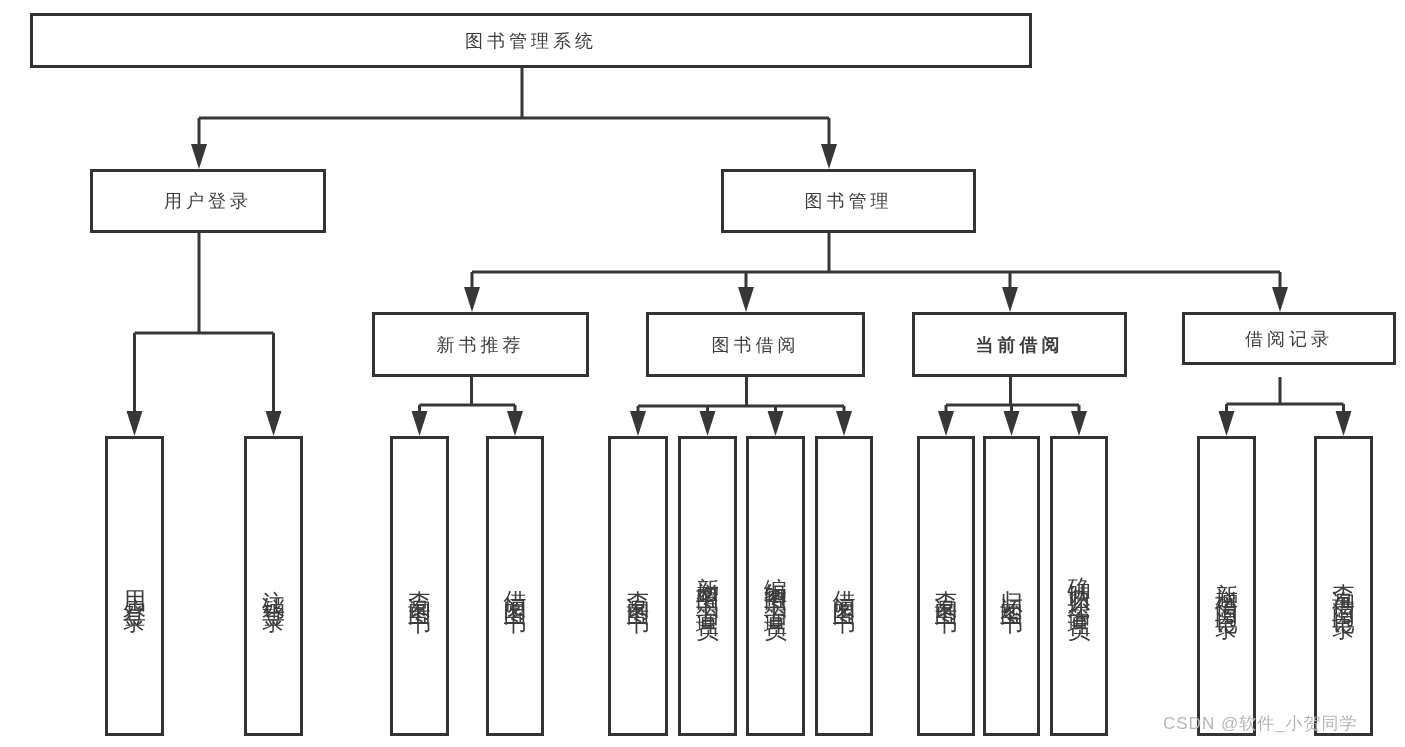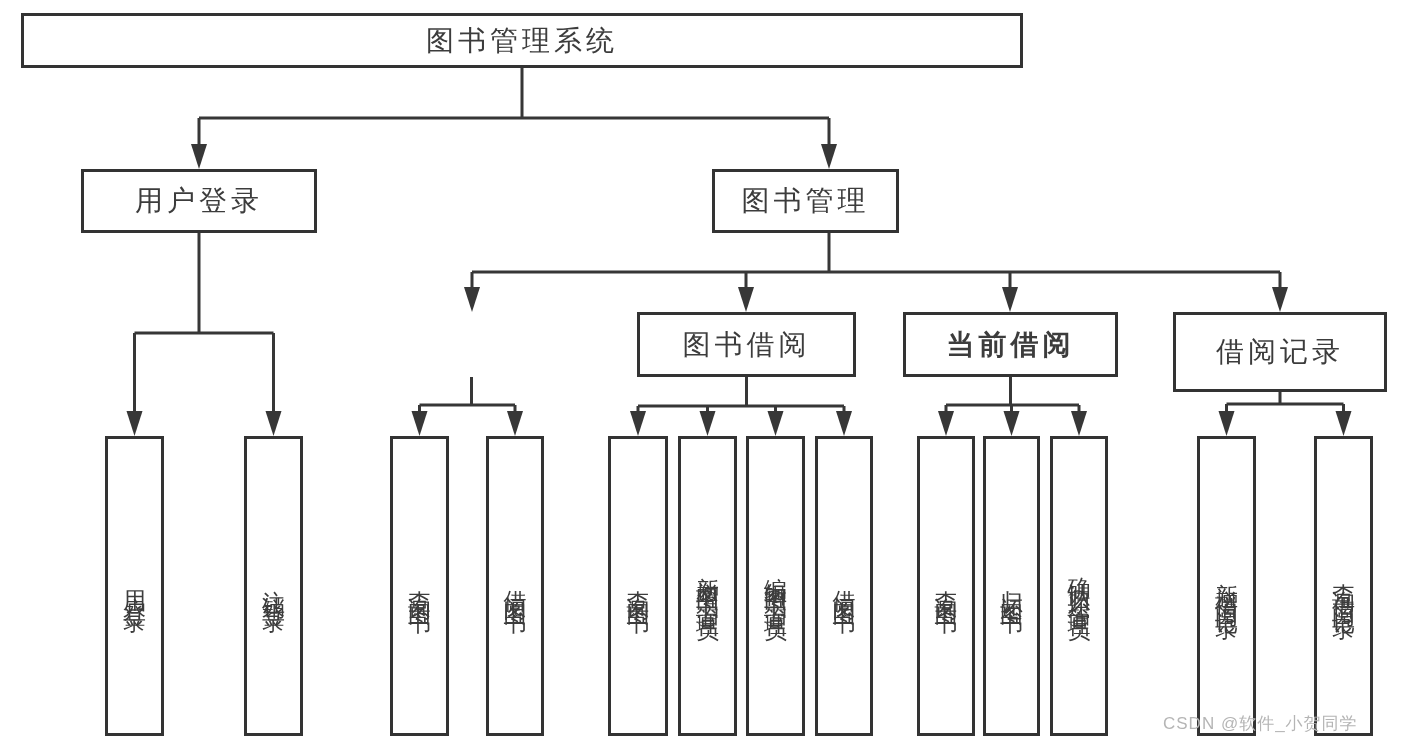--- a/index.html
+++ b/index.html
@@ -24,23 +24,24 @@
     position: absolute;
     box-sizing: border-box;
     background: #ffffff;
     border: 3px solid #333333;
     display: flex;
     align-items: center;
     justify-content: center;
     color: #3c3c3c;
   }
   .hbox {
-    font-size: 28px;
+    font-size: 18px;
     letter-spacing: 4px;
     white-space: nowrap;
+    margin-left: 9px;
   }
   .vbox {
     writing-mode: vertical-rl;
     text-orientation: mixed;
     font-size: 23px;
     letter-spacing: 7px;
     line-height: 1;
   }
   .vbox.long { letter-spacing: 6px; }
   .label { display: inline-block; }
@@ -102,31 +103,34 @@
     </g>
   </svg>
 
   <div class="node hbox" style="left:21px; top:13px; width:1002px; height:55px;">
     <span class="label">图书管理系统</span>
   </div>
 
   <div class="node hbox" style="left:81px; top:169px; width:236px; height:64px;">
     <span class="label">用户登录</span>
   </div>
-  <div class="node hbox" style="left:712px; top:169px; width:187px; height:64px;">
+  <div class="node hbox" style="left:712px; top:169px; width:255px; height:64px;">
     <span class="label">图书管理</span>
   </div>
 
+  <div class="node hbox" style="left:363px; top:312px; width:217px; height:65px;">
+    <span class="label">新书推荐</span>
+  </div>
   <div class="node hbox" style="left:637px; top:312px; width:219px; height:65px;">
     <span class="label">图书借阅</span>
   </div>
   <div class="node hbox" style="left:903px; top:312px; width:215px; height:65px;font-weight:bold;">
     <span class="label">当前借阅</span>
   </div>
-  <div class="node hbox" style="left:1173px; top:312px; width:214px; height:80px;">
+  <div class="node hbox" style="left:1173px; top:312px; width:214px; height:53px;">
     <span class="label">借阅记录</span>
   </div>
 
   <div class="node vbox" style="left:105px; top:436px; width:59px; height:300px;">
     <span class="label">用户登录</span>
   </div>
   <div class="node vbox" style="left:244px; top:436px; width:59px; height:300px;">
     <span class="label">注销登录</span>
   </div>
 

